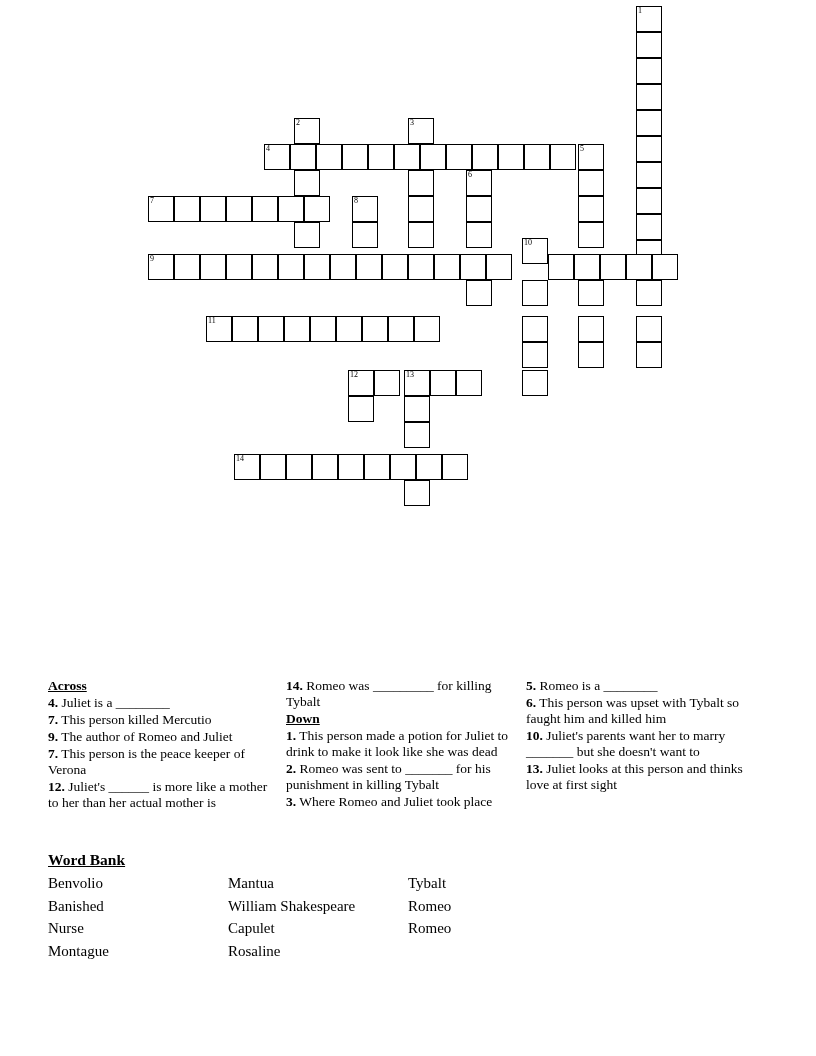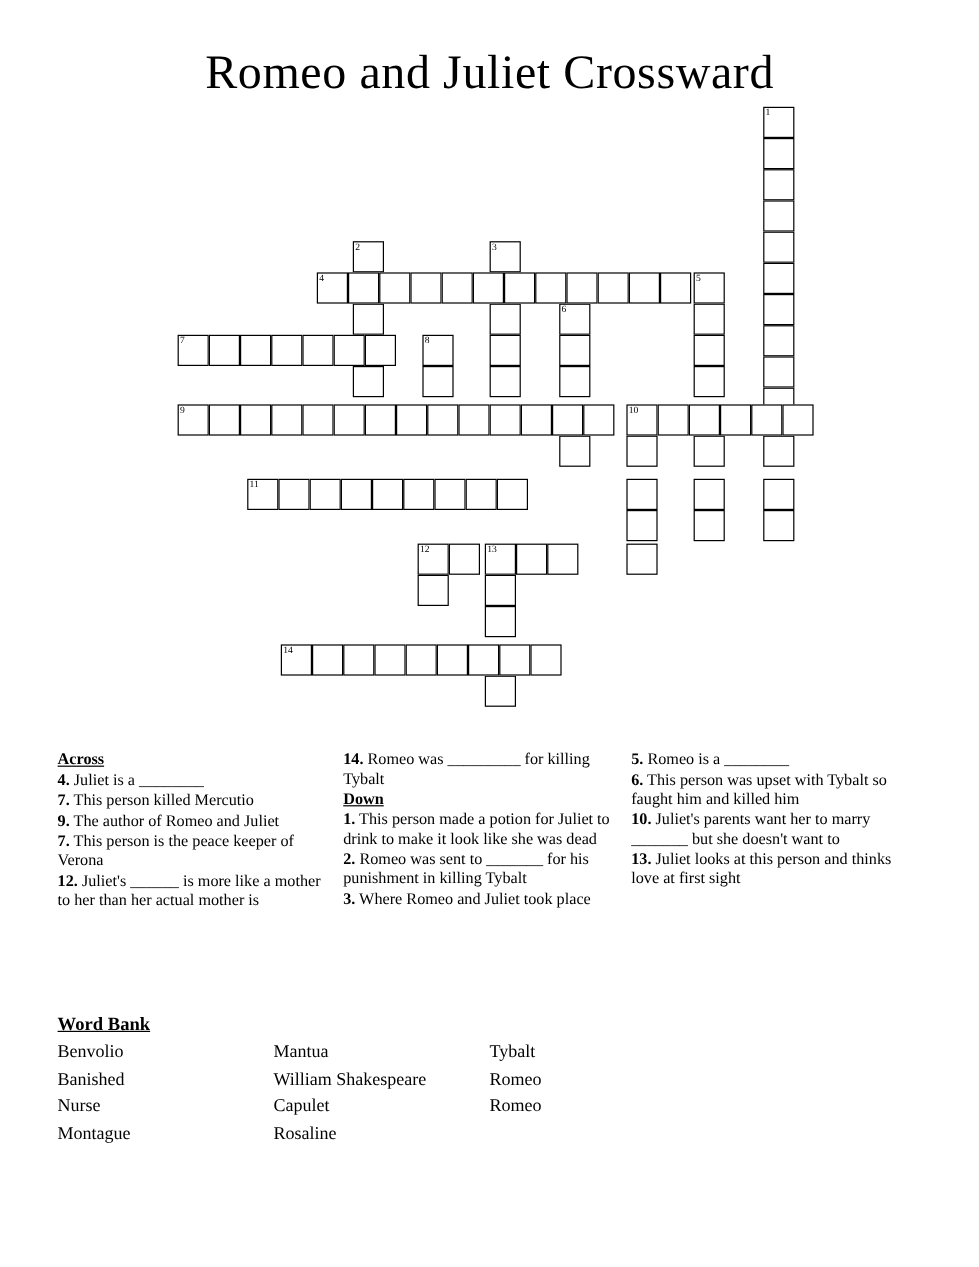--- a/index.html
+++ b/index.html
@@ -59,20 +59,21 @@
     top: 625px;
     width: 728px;
     display: flex;
     gap: 0px;
     font-size: 13.5px;
     line-height: 16px;
   }
   .col {
     box-sizing: border-box;
     padding-right: 12px;
+    margin-top: 47px;
   }
   .col1 { width: 238px; }
   .col2 { width: 240px; }
   .col3 { width: 250px; }
   .sect-head {
     font-weight: bold;
     text-decoration: underline;
     margin-bottom: 1px;
     font-size: 13.5px;
   }
@@ -102,21 +103,20 @@
   }
   .wb-col div {
     line-height: 22.5px;
   }
 </style>
 </head>
 <body>
 
 <div class="page">
 
-  <h1 class="title">Romeo and Juliet Crossward</h1>
 
   <div class="grid-wrap" id="grid">
       <div class="cell" style="left: 636px; top: 0px;">
         <span class="num">1</span>
       </div>
       <div class="cell" style="left: 636px; top: 26px;"></div>
       <div class="cell" style="left: 636px; top: 52px;"></div>
       <div class="cell" style="left: 636px; top: 78px;"></div>
       <div class="cell" style="left: 636px; top: 104px;"></div>
       <div class="cell" style="left: 636px; top: 130px;"></div>
@@ -182,21 +182,21 @@
       <div class="cell" style="left: 252px; top: 248px;"></div>
       <div class="cell" style="left: 278px; top: 248px;"></div>
       <div class="cell" style="left: 304px; top: 248px;"></div>
       <div class="cell" style="left: 330px; top: 248px;"></div>
       <div class="cell" style="left: 356px; top: 248px;"></div>
       <div class="cell" style="left: 382px; top: 248px;"></div>
       <div class="cell" style="left: 408px; top: 248px;"></div>
       <div class="cell" style="left: 434px; top: 248px;"></div>
       <div class="cell" style="left: 460px; top: 248px;"></div>
       <div class="cell" style="left: 486px; top: 248px;"></div>
-      <div class="cell" style="left: 522px; top: 248px; text-align: center;">
+      <div class="cell" style="left: 522px; top: 232px; text-align: center;">
         <span class="num">10</span>
       </div>
       <div class="cell" style="left: 548px; top: 248px;"></div>
       <div class="cell" style="left: 574px; top: 248px;"></div>
       <div class="cell" style="left: 600px; top: 248px;"></div>
       <div class="cell" style="left: 626px; top: 248px;"></div>
       <div class="cell" style="left: 652px; top: 248px;"></div>
       <div class="cell" style="left: 466px; top: 274px;"></div>
       <div class="cell" style="left: 522px; top: 274px;"></div>
       <div class="cell" style="left: 578px; top: 274px;"></div>

